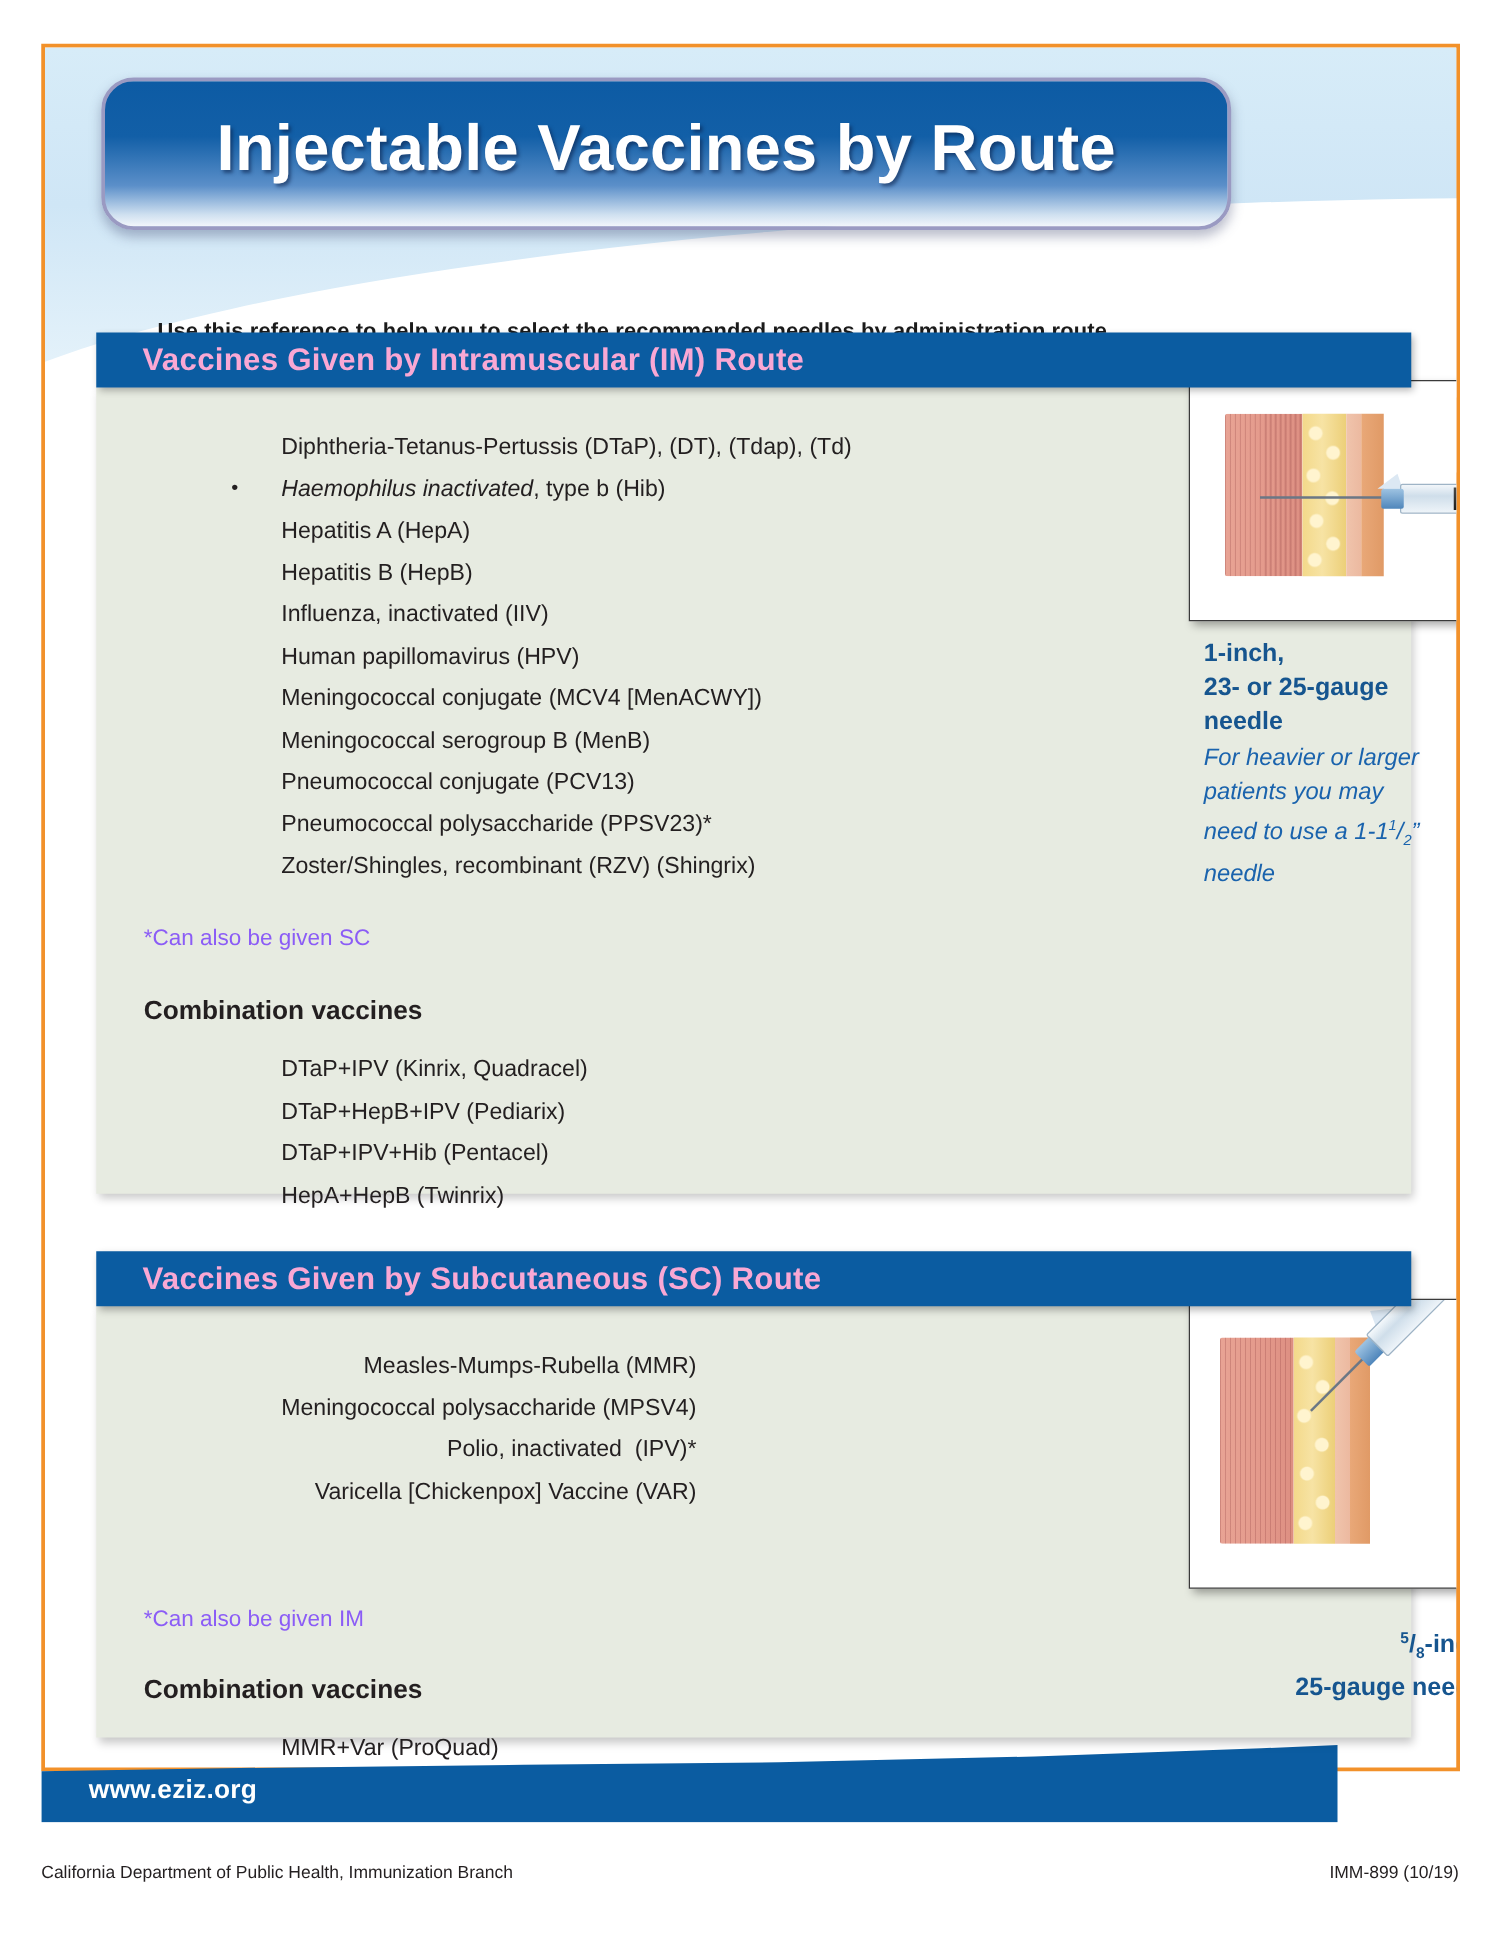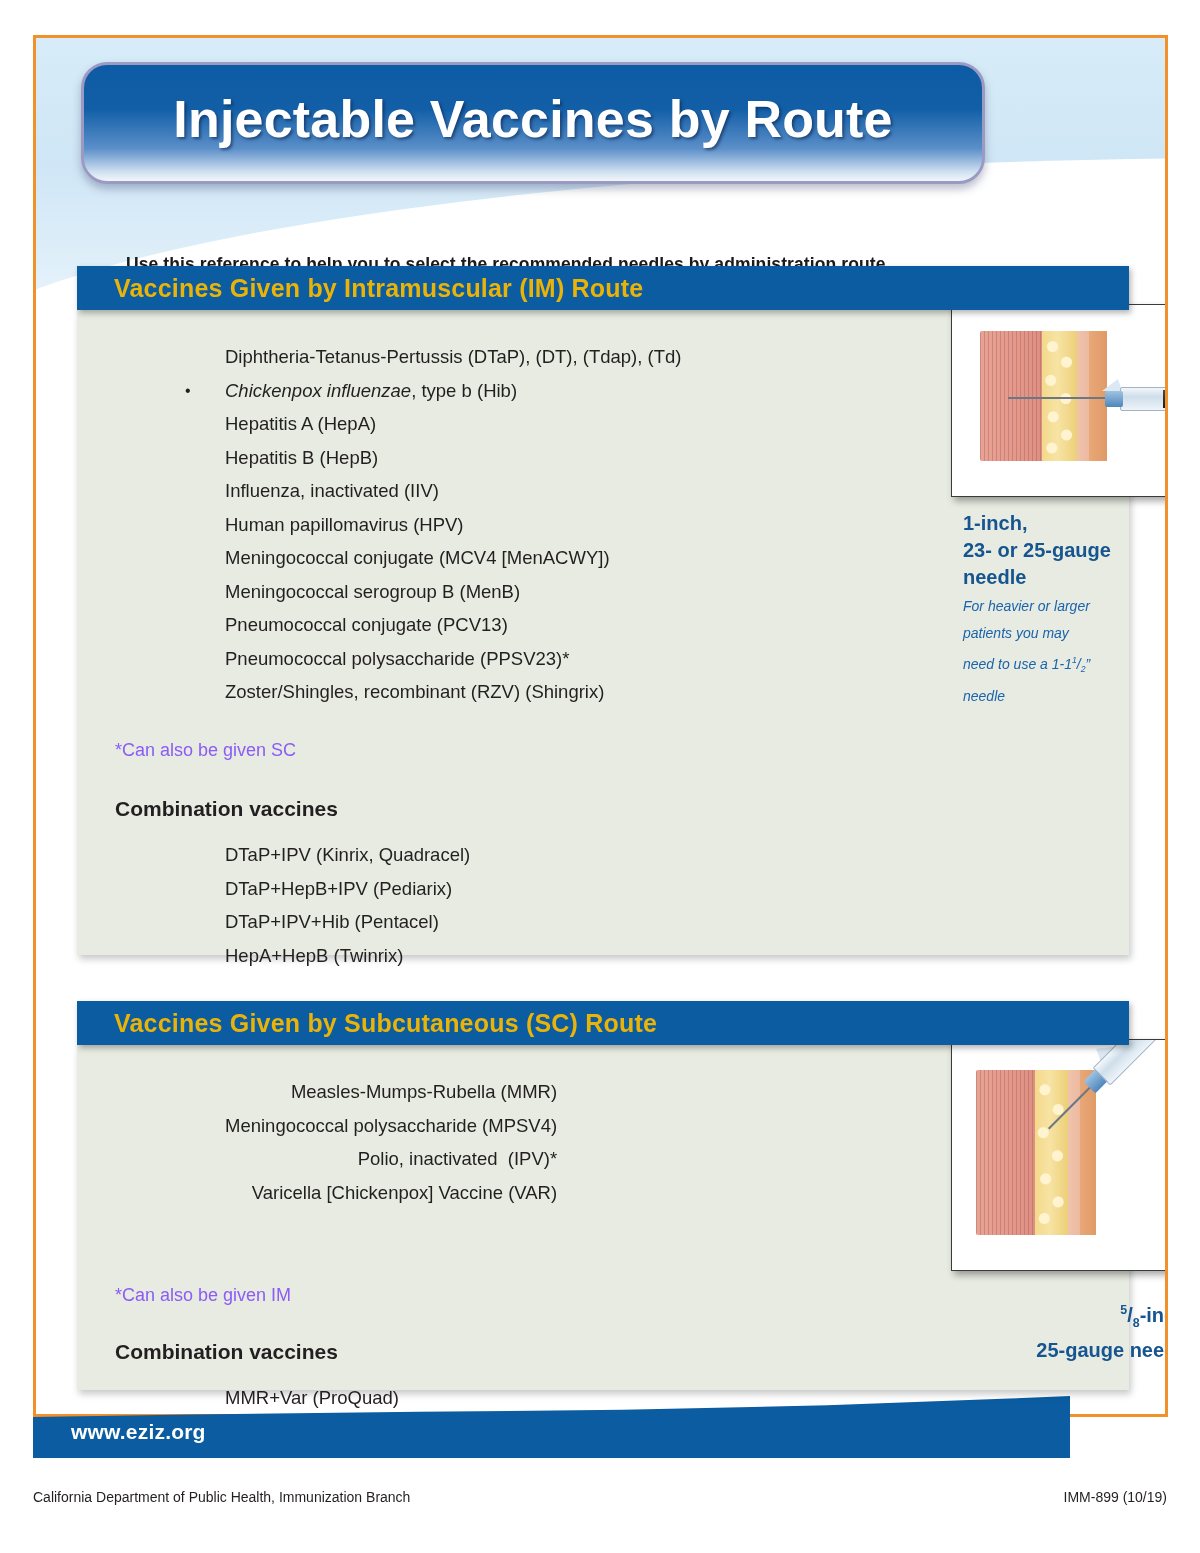--- a/index.html
+++ b/index.html
@@ -71,21 +71,21 @@
 
   .section-header{
     position:relative;
     width:1052px;height:44px;
     background:#0b5ca1;
     display:flex;align-items:center;
     box-shadow:2px 3px 6px rgba(0,0,0,.30);
     z-index:3;
   }
   .section-header-text{
-    color:#eab308;font-size:25px;font-weight:bold;
+    color:#f9a8d4;font-size:25px;font-weight:bold;
     margin-left:37px;letter-spacing:.2px;text-align:right;
   }
   .section-body{
     position:relative;
     width:1052px;
     background:#e7ebe1;
     box-shadow:2px 4px 7px rgba(0,0,0,.22);
     z-index:1;
   }
   .body-im{height:645px;}
@@ -233,21 +233,21 @@
   .callout{
     position:absolute;
     color:#1a5fa8;
   }
   .callout-im{left:886px;top:200px;width:230px;}
   .callout-sc{left:886px;top:252px;width:230px;}
   .callout-strong{
     font-size:20px;font-weight:bold;line-height:27px;color:#16558f;
   }
   .callout-note{
-    font-size:14px;font-style:italic;line-height:27px;color:#1a63ad;
+    font-size:19px;font-style:italic;line-height:27px;color:#1a63ad;
     margin-top:2px;
   }
   .frac sup{font-size:.62em;vertical-align:super;}
   .frac sub{font-size:.62em;vertical-align:sub;}
 
   
   .footer-band{
     position:absolute;
     left:33px;bottom:95px;
     width:1037px;height:70px;
@@ -288,21 +288,21 @@
 
   <div class="section section-im">
     <div class="section-header">
       <span class="section-header-text">Vaccines Given by Intramuscular (IM) Route</span>
     </div>
 
     <div class="section-body body-im">
 
       <ul class="vaccine-list" id="im-list">
           <li class="vaccine-item"><span>Diphtheria-Tetanus-Pertussis (DTaP), (DT), (Tdap), (Td)</span></li>
-          <li class="vaccine-item"><span class="bullet">•</span><span class="italic-sp">Chickenpox influenzae</span><span>, type b (Hib)</span></li>
+          <li class="vaccine-item"><span class="bullet">•</span><span class="italic-sp">Haemophilus inactivated</span><span>, type b (Hib)</span></li>
           <li class="vaccine-item"><span>Hepatitis A (HepA)</span></li>
           <li class="vaccine-item"><span>Hepatitis B (HepB)</span></li>
           <li class="vaccine-item"><span>Influenza, inactivated (IIV)</span></li>
           <li class="vaccine-item"><span>Human papillomavirus (HPV)</span></li>
           <li class="vaccine-item"><span>Meningococcal conjugate (MCV4 [MenACWY])</span></li>
           <li class="vaccine-item"><span>Meningococcal serogroup B (MenB)</span></li>
           <li class="vaccine-item"><span>Pneumococcal conjugate (PCV13)</span></li>
           <li class="vaccine-item"><span>Pneumococcal polysaccharide (PPSV23)*</span></li>
           <li class="vaccine-item"><span>Zoster/Shingles, recombinant (RZV) (Shingrix)</span></li>
         </ul>

